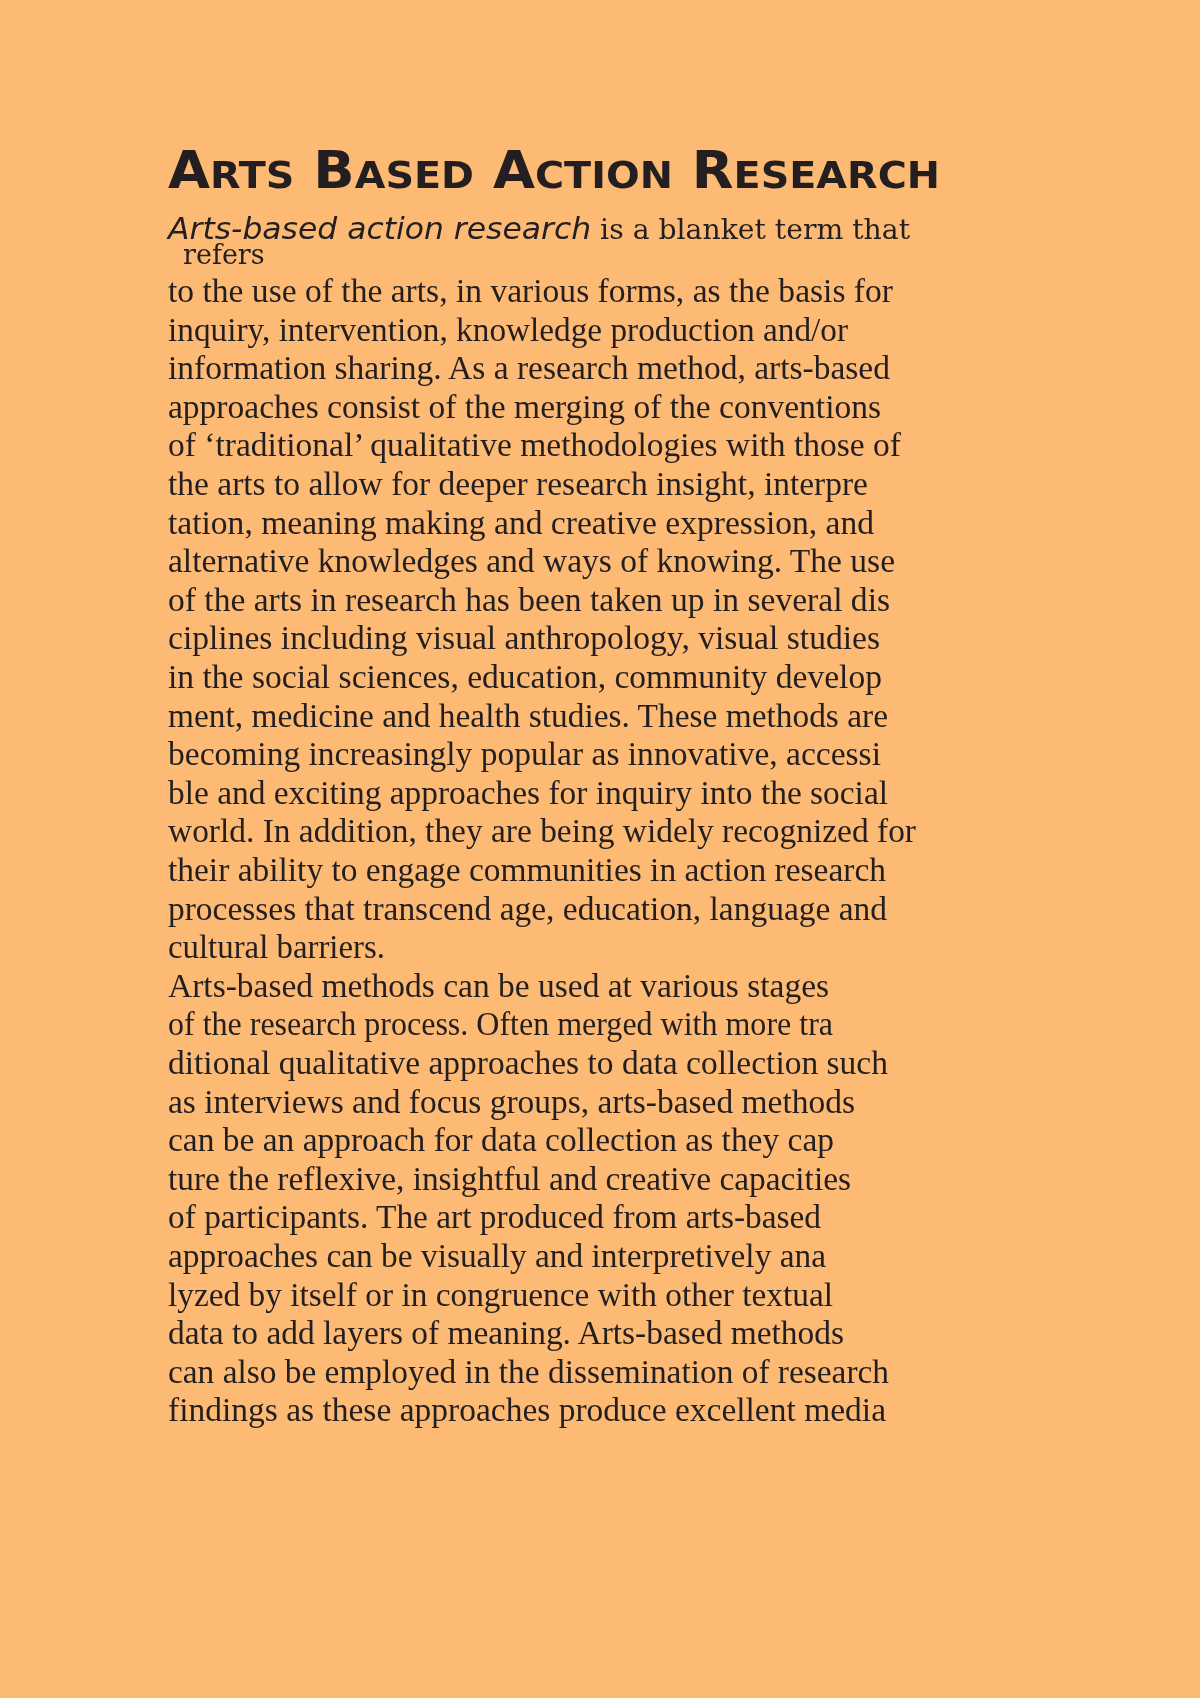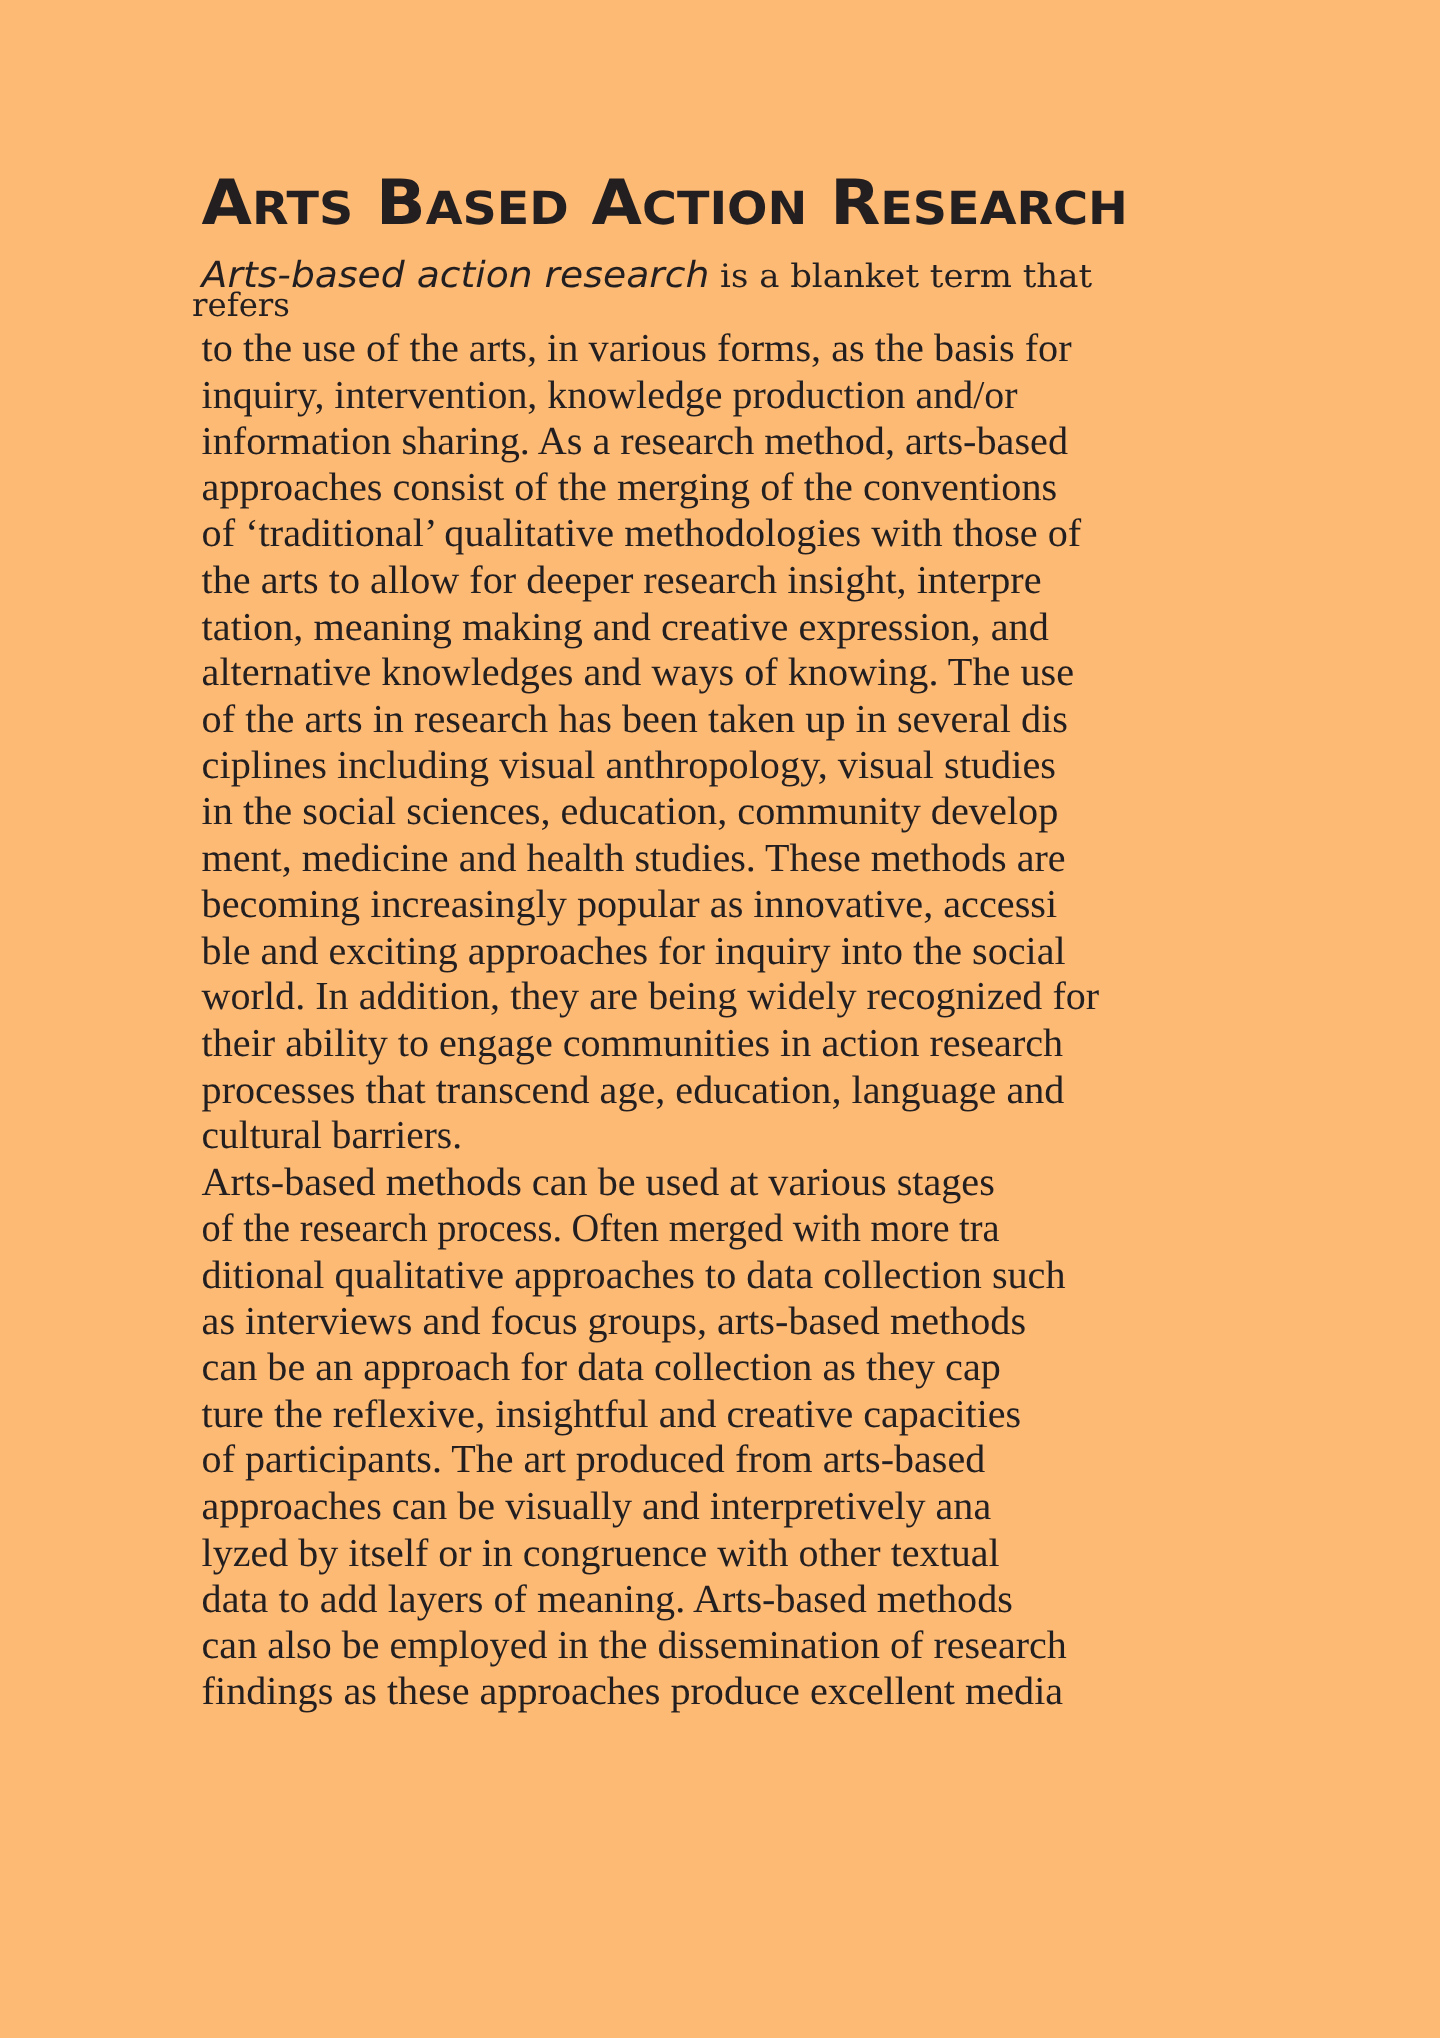--- a/index.html
+++ b/index.html
@@ -11,21 +11,21 @@
     font-size: 52px; line-height: 60px; letter-spacing: 0px; white-space: nowrap;
   }
   .title .sc { font-size: 38px; }
   .intro {
     position: absolute; left: 168px; top: 210px; white-space: nowrap;
     font-size: 31px; line-height: 38px;
   }
   .intro .term { font-family: "DejaVu Sans", sans-serif; font-style: italic; font-size: 30px; }
   .intro .rest { font-family: "DejaVu Serif", serif; font-size: 27px; }
   .refers {
-    position: absolute; left: 160px; top: 238px; white-space: nowrap;
+    position: absolute; left: 183px; top: 238px; white-space: nowrap;
     font-family: "DejaVu Serif", serif; font-size: 27px; line-height: 38px;
   }
   .body-line {
     position: absolute; left: 168px; white-space: nowrap;
     font-family: "Liberation Serif", serif; font-size: 33px; line-height: 38px;
     transform-origin: 0 0; transform: scaleX(0.86);
   }
 </style>
 </head>
 <body>

